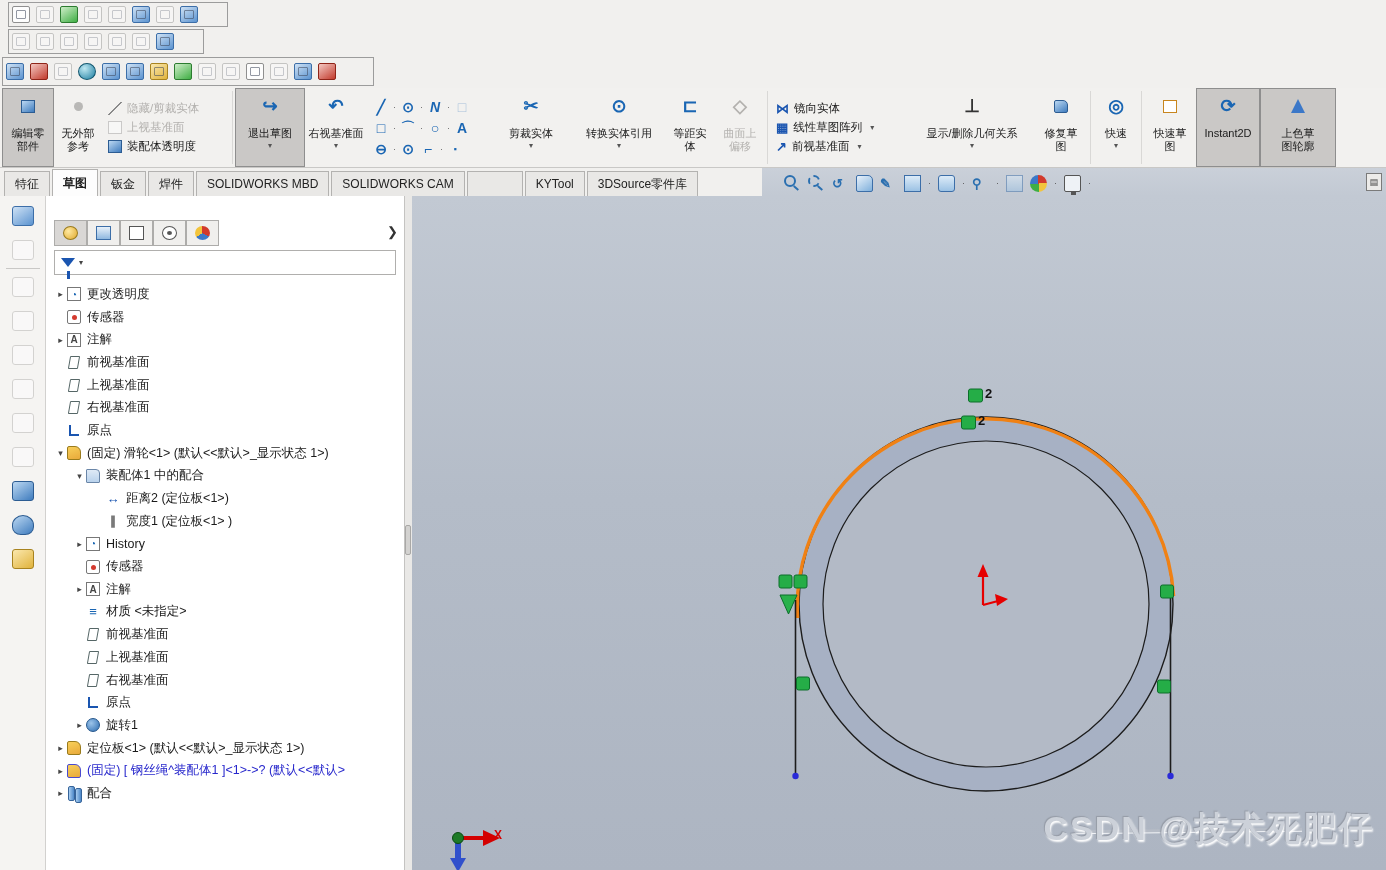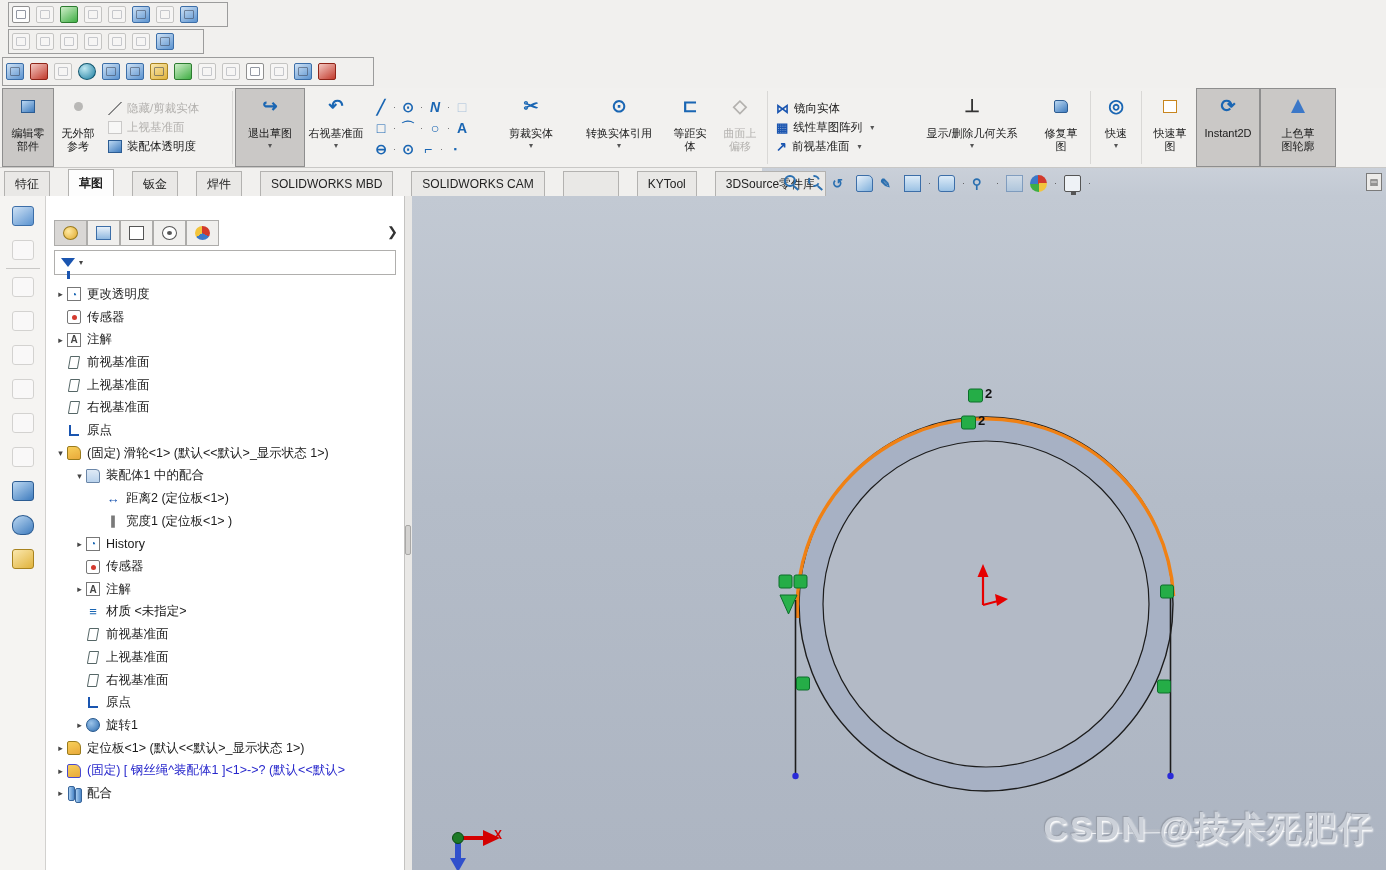--- a/index.html
+++ b/index.html
@@ -45,21 +45,21 @@
   .ghost { opacity:.35; }
   .ddr { font-size:8px; color:#555; margin-left:3px; }
 
   
   #tabbar { position:absolute; left:0; top:168px; width:762px; height:28px; background:#f1f0ee;
     display:flex; align-items:flex-end; padding-left:4px; }
   #tabbarR { position:absolute; left:762px; top:168px; width:624px; height:28px;
     background:linear-gradient(#cad0d9,#c2c9d3); }
   .tab { height:25px; border:1px solid #b3b2b0; border-bottom:none; background:#e9e8e6;
     display:flex; align-items:center; justify-content:center; font-size:12px; padding:0 10px;
-    margin-right:18px; flex:none; color:#222; }
+    margin-right:2px; flex:none; color:#222; }
   .tab.active { background:#fdfdfd; height:27px; font-weight:bold;text-align:right; }
 
   
   #headsup { position:absolute; left:784px; top:172px; height:22px; display:flex; align-items:center; gap:7px; }
   .hico { width:17px; height:17px; position:relative; flex:none; }
   .hmag { width:12px; height:12px; border:2px solid #2a6fb0; border-radius:50%; }
   .hmag::after { content:''; position:absolute; width:6px; height:2px; background:#2a6fb0;
     transform:rotate(40deg); left:9px; top:12px; }
   .harr { color:#2a6fb0; font-weight:bold; font-size:13px; line-height:17px; }
   .hbook { background:linear-gradient(145deg,#e8f1fa,#7fb0dc); border:1px solid #3c6ea8; border-radius:2px 5px 2px 2px; }

